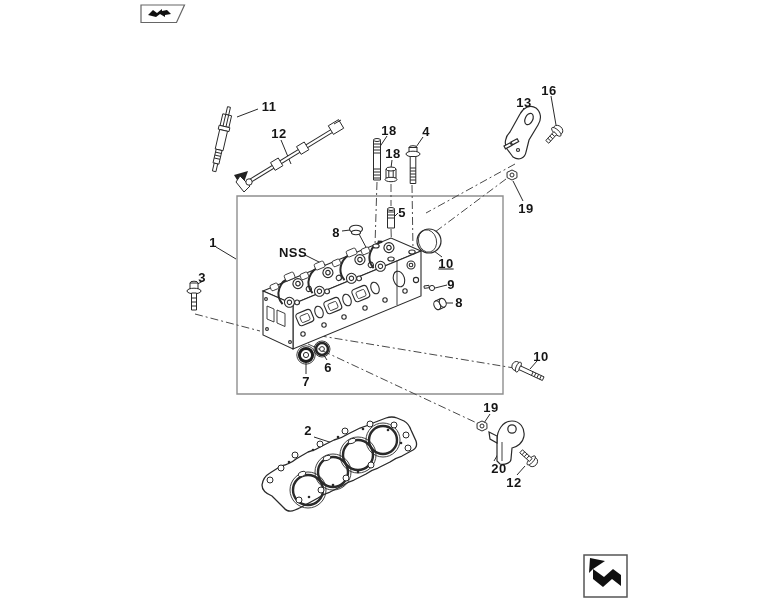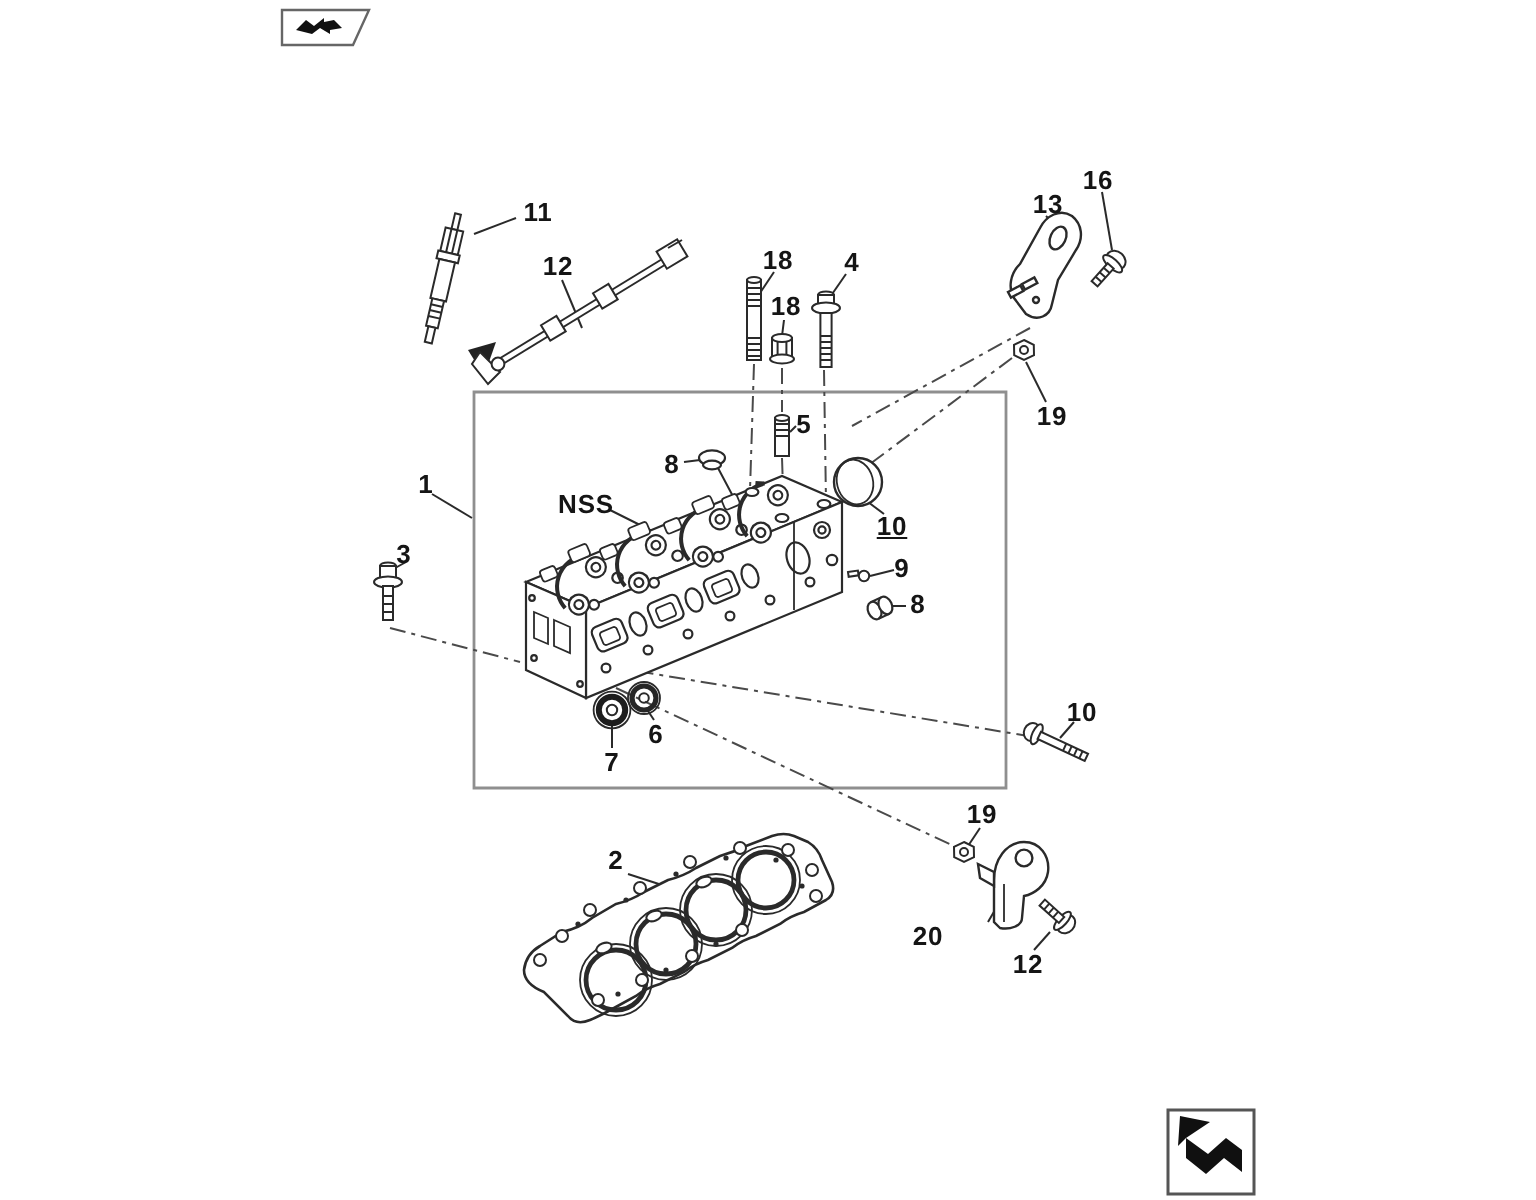--- a/index.html
+++ b/index.html
@@ -385,21 +385,21 @@
       <span class="callout" style="left: 269px; top: 106px;">11</span>
       <span class="callout" style="left: 279px; top: 133px;">12</span>
       <span class="callout" style="left: 524px; top: 102px;">13</span>
       <span class="callout" style="left: 549px; top: 90px;">16</span>
       <span class="callout" style="left: 541px; top: 356px;">10</span>
       <span class="callout" style="left: 514px; top: 482px;">12</span>
       <span class="callout" style="left: 393px; top: 153px;">18</span>
       <span class="callout" style="left: 389px; top: 130px;">18</span>
       <span class="callout" style="left: 526px; top: 208px;">19</span>
       <span class="callout" style="left: 491px; top: 407px;">19</span>
-      <span class="callout" style="left: 464px; top: 468px;">20</span>
+      <span class="callout" style="left: 499px; top: 468px;">20</span>
       <span class="callout" style="left: 293px; top: 252px; text-align: right;">NSS</span>
     </div>
 
   <button class="navbtn" style="left:140px;top:4px;width:46px;height:20px;">
     <svg width="46" height="20" viewBox="0 0 46 20">
       <polygon points="1,1 44.5,1 36.5,18.5 1,18.5" fill="#fff" stroke="#666" stroke-width="1.2"></polygon>
       <path d="M 8,11 L 13,6 L 17,9 L 22,5 L 22,7 L 27,6 L 31,10 L 25,11 L 25,13 L 20,10 L 16,13 Z" fill="#101010"></path>
     </svg>
   </button>
 

